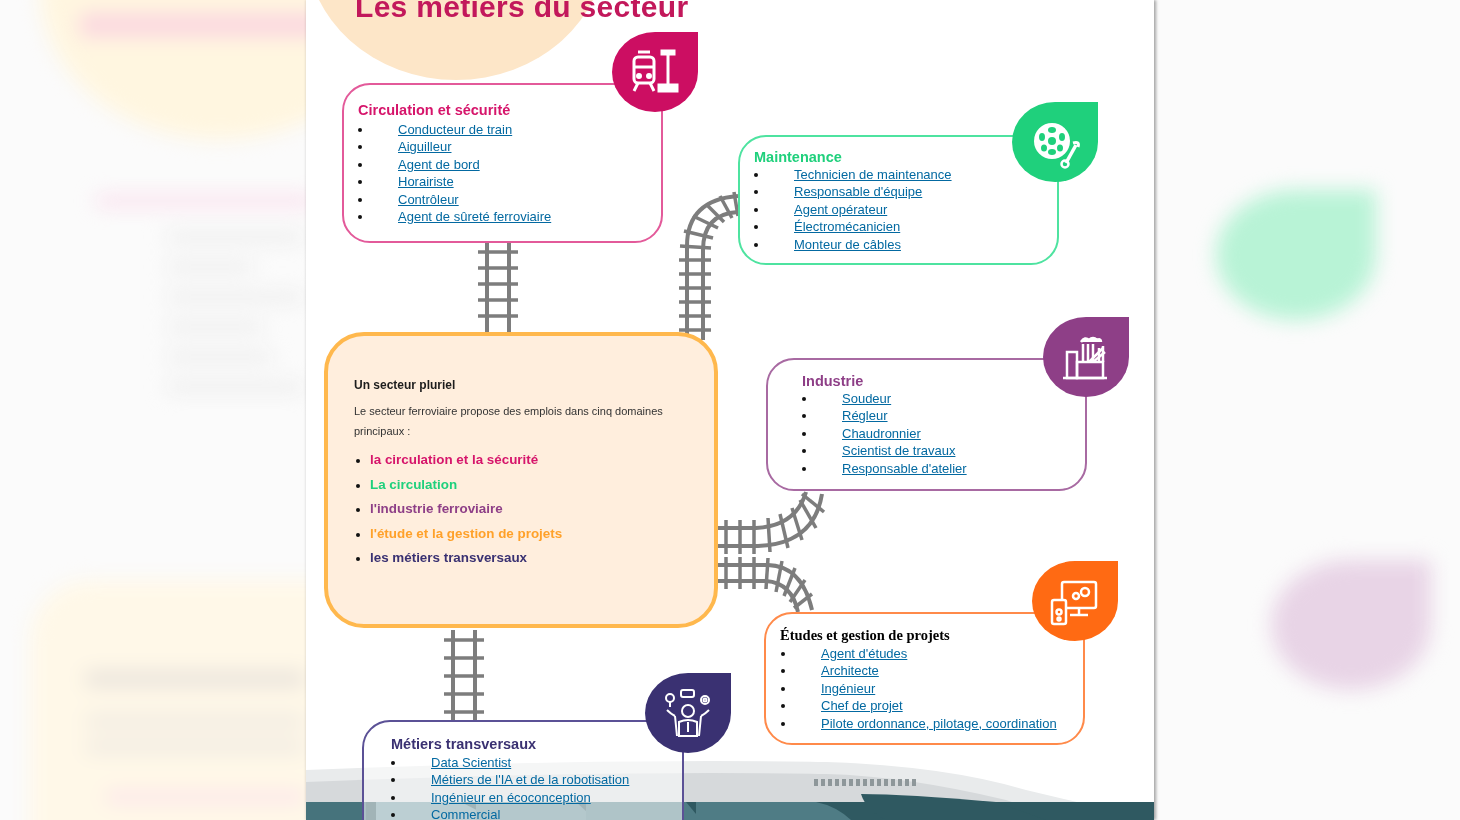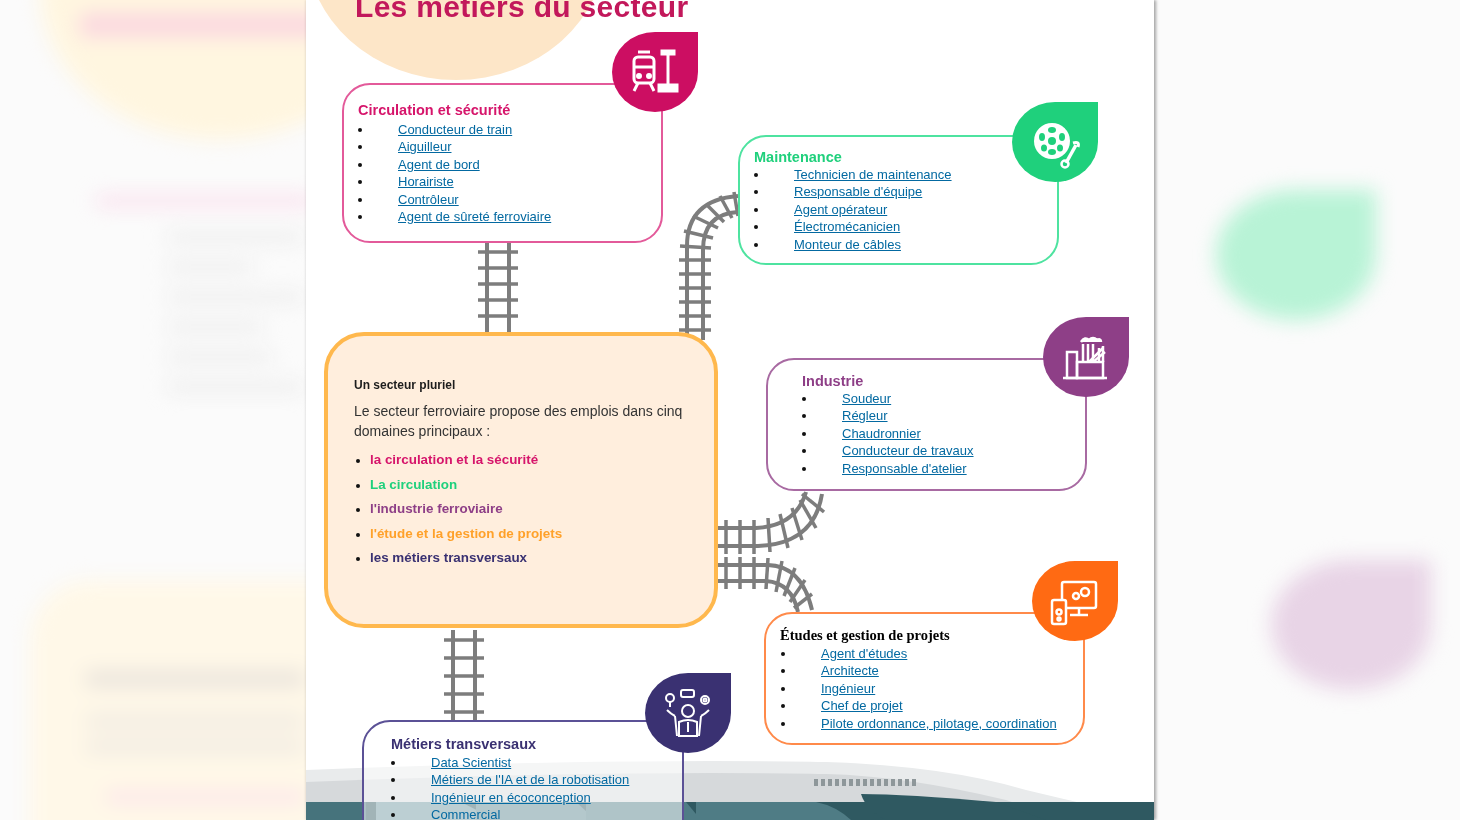--- a/index.html
+++ b/index.html
@@ -59,21 +59,21 @@
     display: flex; align-items: center; justify-content: center;
   }
   .badge svg { width: 54px; height: 54px; }
 
   
   .center-card {
     position: absolute; left: 18px; top: 332px; width: 394px; height: 296px;
     background: #ffeedd; border: 4px solid #ffb84d; border-radius: 40px;
   }
   .center-title { position: absolute; left: 26px; top: 42px; font-size: 12px; font-weight: bold; color: #1d1d1d; }
-  .center-desc { position: absolute; left: 26px; top: 66px; width: 350px; font-size: 14px; line-height: 19.5px; color: #333; }
+  .center-desc { position: absolute; left: 26px; top: 66px; width: 350px; font-size: 11px; line-height: 19.5px; color: #333; }
   .center-list { position: absolute; left: 26px; top: 112px; list-style: none; }
   .center-list li { position: relative; padding-left: 16px; height: 24.5px; line-height: 24.5px; font-size: 13.4px; font-weight: bold; white-space: nowrap; }
   .center-list li .bullet { position: absolute; left: 2px; top: 11px; width: 4px; height: 4px; border-radius: 50%; background: #111; }
 
   
   .train { position: absolute; left: 0; top: 740px; width: 848px; height: 80px; }
 </style>
 </head>
 <body>
 
@@ -264,21 +264,21 @@
       <li style="color:#3a3172;"><span class="bullet"></span><span>les métiers transversaux</span></li>
     </ul>
   </div>
 
   <div class="card" style="left:460px;top:358px;width:321px;height:133px;border-color:#a86aa2;">
     <div class="card-title" style="left:34px;top:13px;color:#8e3f87;">Industrie</div>
     <ul class="card-list" style="left:74px;top:30px;">
       <li><span class="bullet"></span><span>Soudeur</span></li>
       <li><span class="bullet"></span><span>Régleur</span></li>
       <li><span class="bullet"></span><span>Chaudronnier</span></li>
-      <li><span class="bullet"></span><span>Conducteur de travaux</span></li>
+      <li><span class="bullet"></span><span>Scientist de travaux</span></li>
       <li><span class="bullet"></span><span>Responsable d'atelier</span></li>
     </ul>
   </div>
   <div class="badge" style="left:737px;top:317px;background:#8e3f87;">
     <svg viewBox="0 0 54 54" fill="none" stroke="#fff" stroke-width="2.5">
       <rect x="8" y="22" width="10" height="26"></rect>
       <rect x="18" y="32" width="26" height="16"></rect>
       <line x1="24" y1="32" x2="24" y2="14"></line>
         <line x1="29" y1="32" x2="29" y2="14"></line>
         <line x1="34" y1="32" x2="34" y2="14"></line>

